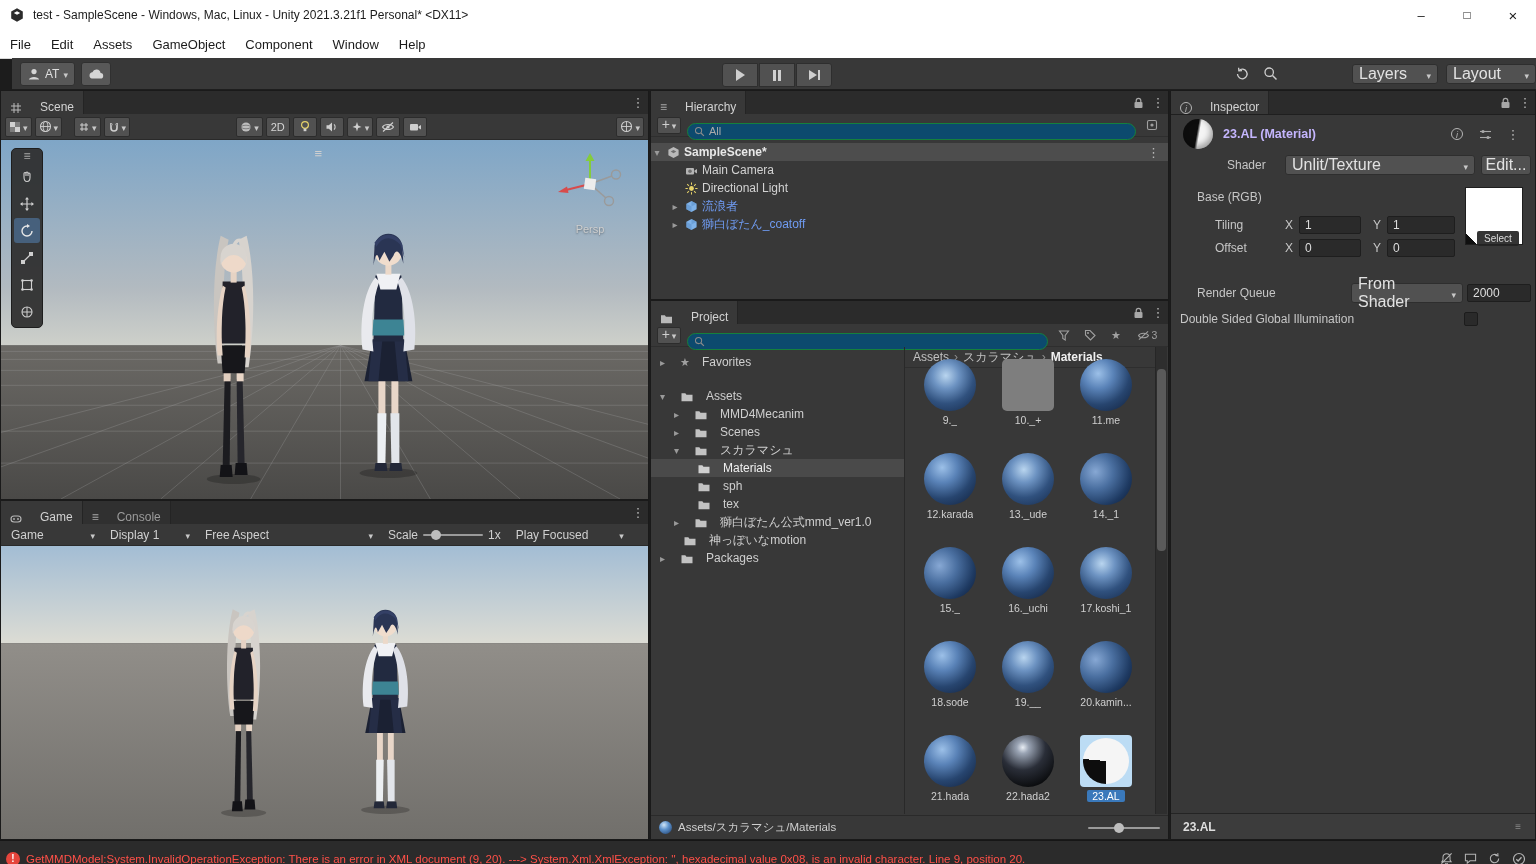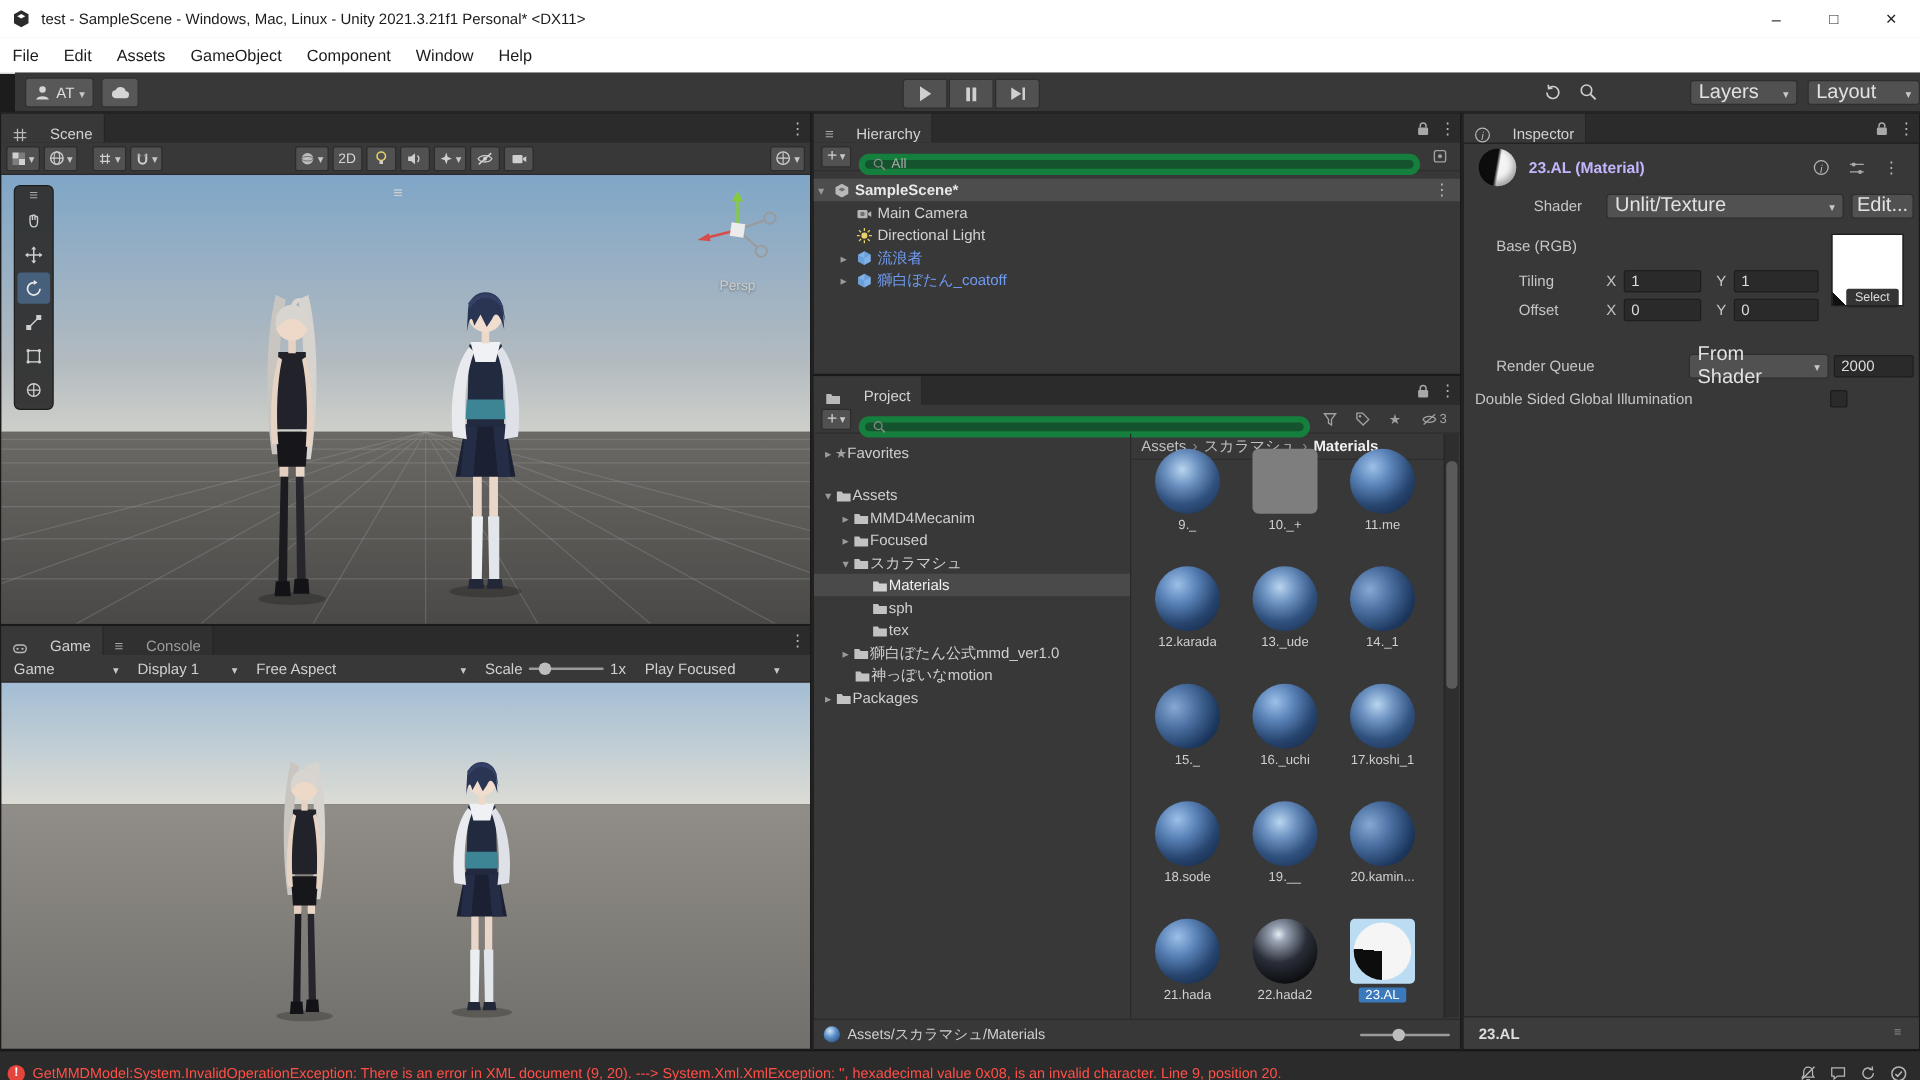--- a/index.html
+++ b/index.html
@@ -44,21 +44,21 @@
   .svgi{display:inline-block;vertical-align:middle;flex:none;}
   
   .tabbar{position:absolute;left:0;top:0;right:0;height:23px;background:#2b2b2b;border-bottom:1px solid #1f1f1f;
     display:flex;align-items:center;}
   .tab{height:23px;padding:0 9px;display:inline-flex;align-items:flex-end;gap:18px;background:#383838;
     color:#d2d2d2;font-size:12px;border-right:1px solid #242424;box-sizing:border-box;}
   .tab.inactive{background:#303030;color:#9b9b9b;}
   .tabbar .spacer{flex:1;}
   .baricon{width:20px;height:23px;display:flex;align-items:center;justify-content:center;}
   
-  .search{background:#14532d;border:5px solid #15803d;border-radius:9px;height:17px;display:flex;
+  .search{background:#0c4a6e;border:1px solid #15803d;border-radius:9px;height:17px;display:flex;
     align-items:center;padding:0 6px;gap:4px;color:#8a8a8a;font-size:11px;box-sizing:border-box;margin-top:12px;}
   .search input{background:transparent;border:none;outline:none;color:#aaaaaa;font-size:11px;width:100%;
     font-family:inherit;padding:0;}
   .dd{background:#515151;border:1px solid #2e2e2e;border-radius:3px;height:20px;display:inline-flex;
     align-items:center;justify-content:space-between;padding:0 6px;gap:14px;color:#e2e2e2;font-size:16px;box-sizing:border-box;}
   
   #scene-panel{left:0;top:90px;width:649px;height:410px;}
   #game-panel{left:0;top:500px;width:649px;height:340px;}
   .subbar{position:absolute;left:0;top:23px;right:0;height:26px;background:#383838;border-bottom:1px solid #2a2a2a;
     display:flex;align-items:center;padding:0 4px;gap:3px;box-sizing:border-box;}
@@ -86,21 +86,21 @@
   .hrow{position:absolute;left:0;right:0;height:18px;display:flex;align-items:center;gap:4px;font-size:12px;color:#d2d2d2;}
   .hrow .tri{width:12px;text-align:center;}
   .hsel{background:#4d4d4d;}
   .preftxt{color:#6f9bf2;}
   .rowdots{margin-left:auto;margin-right:8px;}
   
   #project-panel{left:650px;top:300px;width:519px;height:540px;}
   .ptoolrow{position:absolute;left:0;top:23px;right:0;height:23px;display:flex;align-items:center;
     padding:0 6px;gap:6px;background:#383838;border-bottom:1px solid #2e2e2e;box-sizing:border-box;}
   .ptree{position:absolute;left:0;top:46px;width:253px;bottom:25px;border-right:1px solid #292929;overflow:hidden;}
-  .prow{position:absolute;left:0;right:0;height:18px;display:flex;align-items:center;gap:0;font-size:12px;color:#cfcfcf;white-space:nowrap;text-align:center;}
+  .prow{position:absolute;left:0;right:0;height:18px;display:flex;align-items:center;gap:12px;font-size:12px;color:#cfcfcf;white-space:nowrap;text-align:center;}
   .prow .tri{width:11px;text-align:center;flex:none;}
   .psel{background:#4a4a4a;}
   .pright{position:absolute;left:254px;top:46px;right:12px;bottom:25px;overflow:hidden;}
   .crumbs{position:absolute;left:0;top:0;right:0;height:21px;display:flex;align-items:center;gap:5px;
     padding:0 8px;border-bottom:1px solid #2e2e2e;font-size:12px;color:#c0c0c0;box-sizing:border-box;}
   .crumbs .leaf{color:#f0f0f0;font-weight:bold;}
   .gridwrap{position:absolute;left:6px;top:12px;right:0;bottom:0;display:grid;
     grid-template-columns:repeat(3,78px);grid-auto-rows:94px;}
   .cell{display:flex;flex-direction:column;align-items:center;}
   .thumb{width:52px;height:52px;position:relative;flex:none;}
@@ -686,21 +686,21 @@
         <svg class="svgi" width="14" height="11" viewBox="0 0 14 12">
             <path d="M1 2.5h4.2l1.2 1.6H13v7H1z" fill="#c2c2c2"></path>
           </svg>
         <span>MMD4Mecanim</span>
       </div>
       <div class="prow" style="top:76px;padding-left:20px">
         <span class="tri g-trir"></span>
         <svg class="svgi" width="14" height="11" viewBox="0 0 14 12">
             <path d="M1 2.5h4.2l1.2 1.6H13v7H1z" fill="#c2c2c2"></path>
           </svg>
-        <span>Focused</span>
+        <span>Scenes</span>
       </div>
       <div class="prow" style="top:94px;padding-left:20px">
         <span class="tri g-trid"></span>
         <svg class="svgi" width="14" height="11" viewBox="0 0 14 12">
             <path d="M1 2.5h4.2l1.2 1.6H13v7H1z" fill="#c2c2c2"></path>
           </svg>
         <span>スカラマシュ</span>
       </div>
       <div class="prow psel" style="top:112px;padding-left:46px">
         <svg class="svgi" width="14" height="11" viewBox="0 0 14 12">

